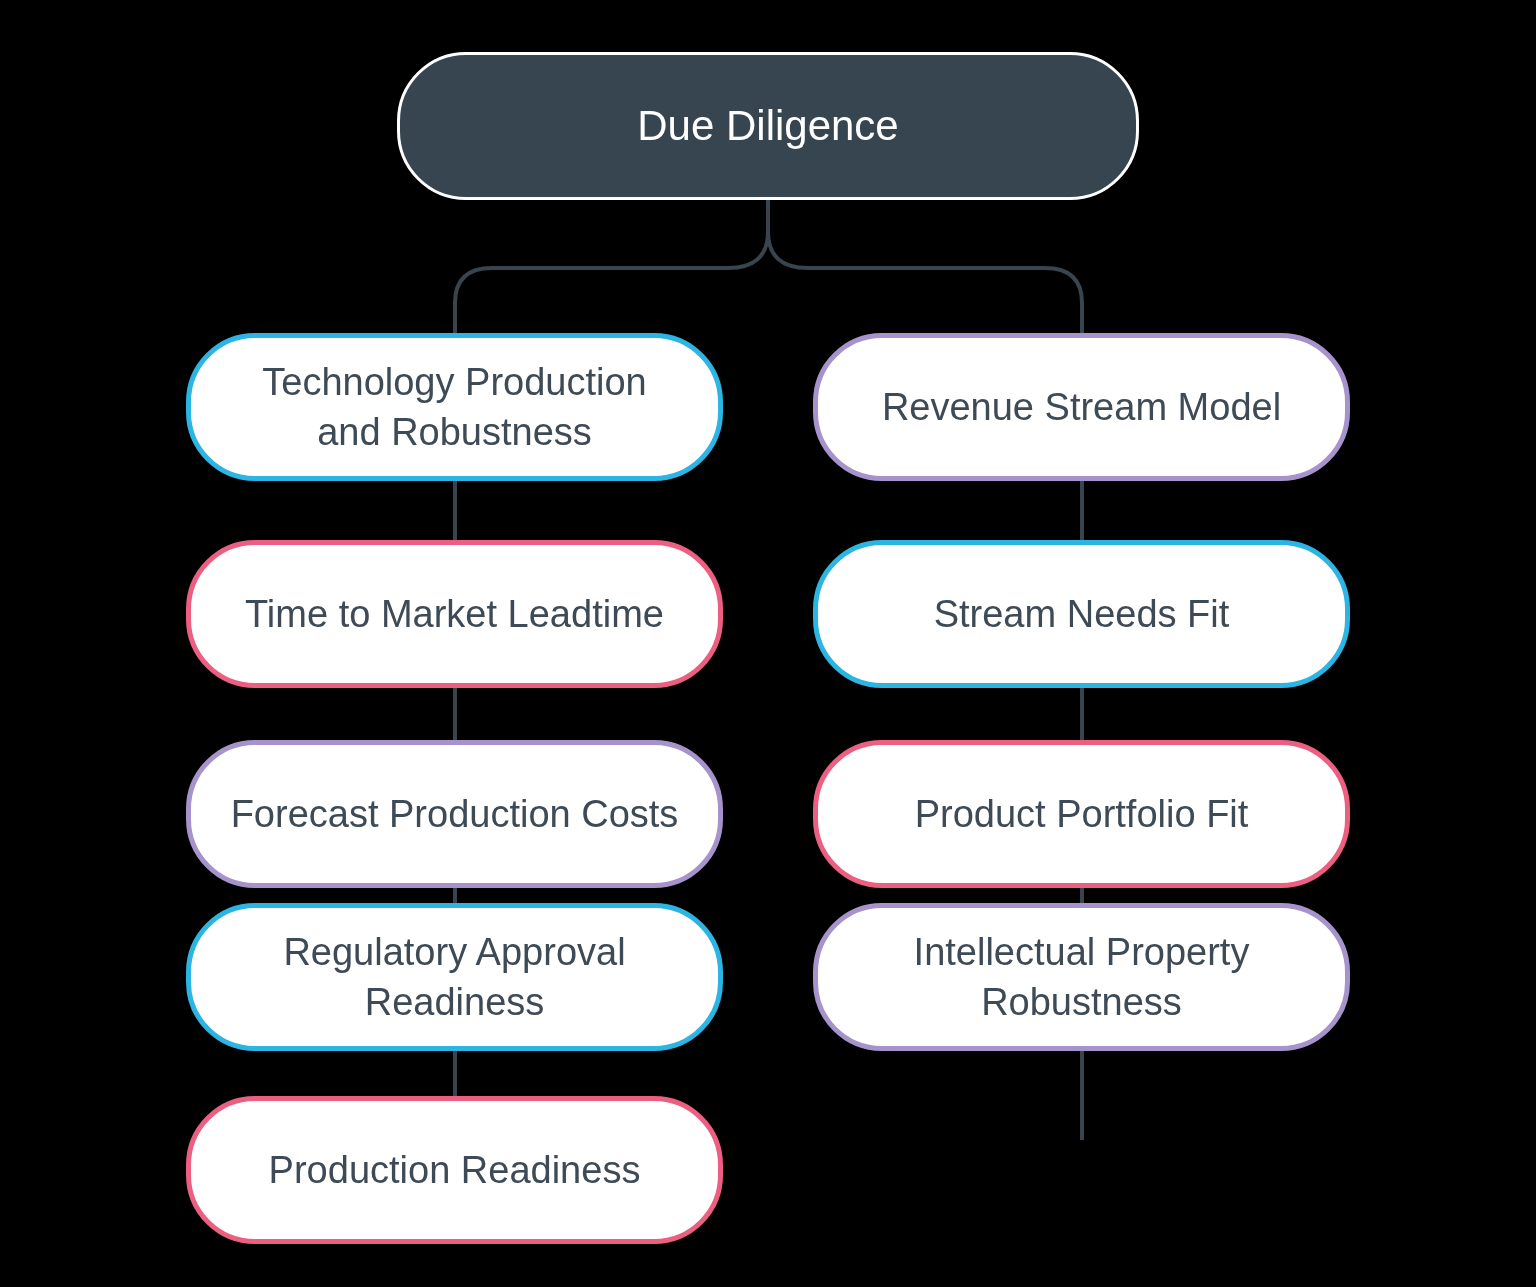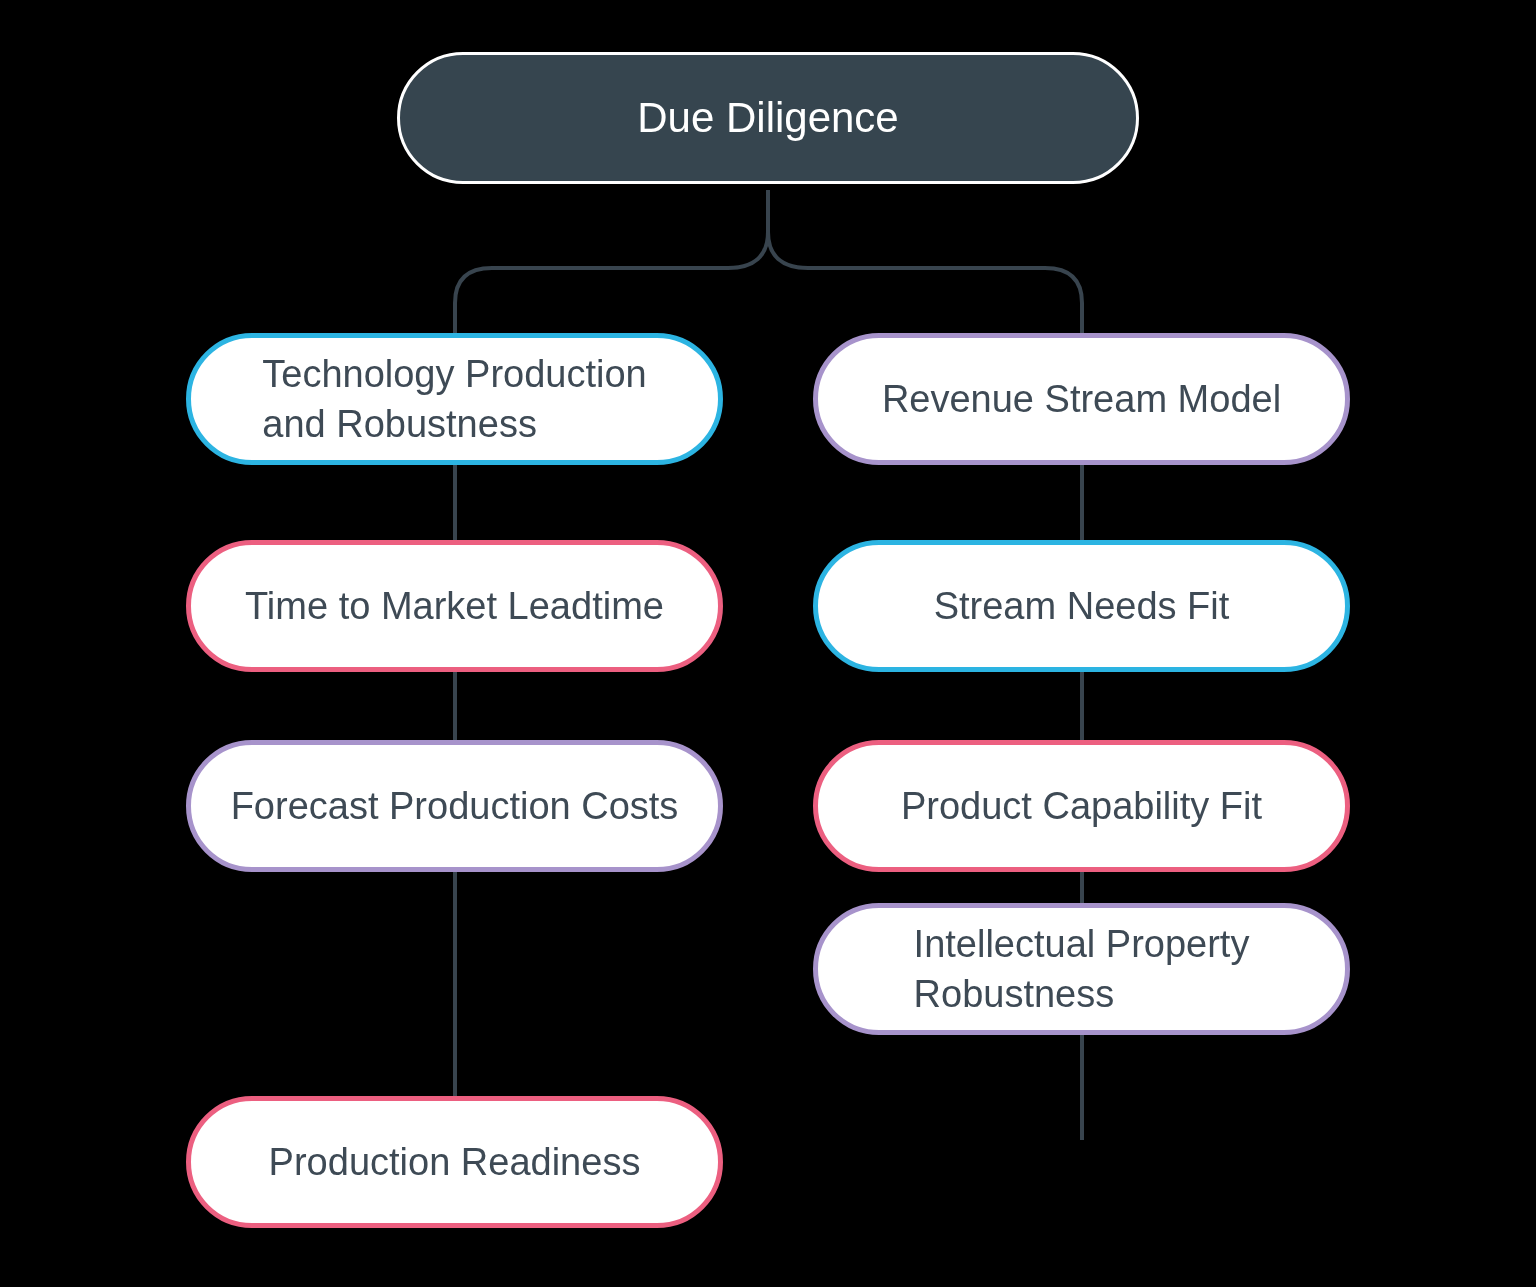--- a/index.html
+++ b/index.html
@@ -24,26 +24,27 @@
     z-index: 0;
   }
   .connectors path {
     fill: none;
     stroke: var(--connector, #38444e);
     stroke-width: 4;
   }
   .node {
     position: absolute;
     box-sizing: border-box;
-    height: 132px;
+    height: 148px;
     border-radius: 69px;
     background: var(--node-fill, #ffffff);
     display: flex;
     align-items: center;
     justify-content: center;
+    text-align: center;
     z-index: 1;
   }
   .node .label {
     font-size: 38px;
     line-height: 1.32;
     color: var(--node-text, #3e4a55);
     white-space: pre-line;
     padding: 0 24px;
   }
   .node.root {
@@ -87,31 +88,35 @@
   <div class="node col-left row-0 accent-cyan">
     <span class="label">Technology Production
 and Robustness</span>
   </div>
   <div class="node col-left row-1 accent-pink">
     <span class="label">Time to Market Leadtime</span>
   </div>
   <div class="node col-left row-2 accent-purple">
     <span class="label">Forecast Production Costs</span>
   </div>
+  <div class="node col-left row-3 accent-cyan">
+    <span class="label">Regulatory Approval
+Readiness</span>
+  </div>
   <div class="node col-left row-4 accent-pink">
     <span class="label">Production Readiness</span>
   </div>
 
   <div class="node col-right row-0 accent-purple">
     <span class="label">Revenue Stream Model</span>
   </div>
   <div class="node col-right row-1 accent-cyan">
     <span class="label">Stream Needs Fit</span>
   </div>
   <div class="node col-right row-2 accent-pink">
-    <span class="label">Product Capability Fit</span>
+    <span class="label">Product Portfolio Fit</span>
   </div>
   <div class="node col-right row-3 accent-purple">
     <span class="label">Intellectual Property
 Robustness</span>
   </div>
 
 </div>
 
 </body></html>

